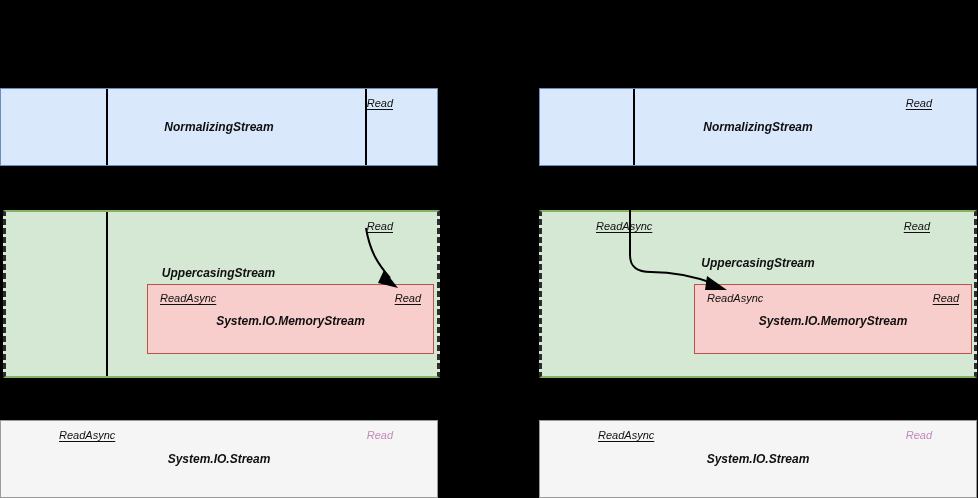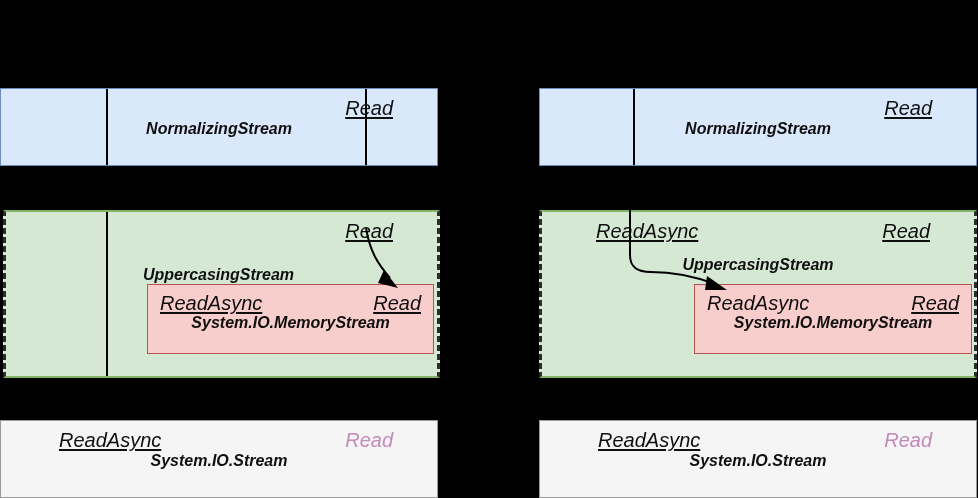--- a/index.html
+++ b/index.html
@@ -47,28 +47,28 @@
     background: #000000;
   }
 
   
   .title {
     position: absolute;
     width: 100%;
     text-align: center;
     font-style: italic;
     font-weight: bold;
-    font-size: 16px;
+    font-size: 12px;
     color: #0f0f0f;
     white-space: nowrap;
   }
   .method {
     position: absolute;
     font-style: italic;
-    font-size: 20px;
+    font-size: 11px;
     color: #0f0f0f;
     white-space: nowrap;
     letter-spacing: 0px;
   }
   .underline { text-decoration: underline; text-underline-offset: 2px; }
   .muted { color: #c489bb; }
 
   
   .arrow-svg {
     position: absolute;

